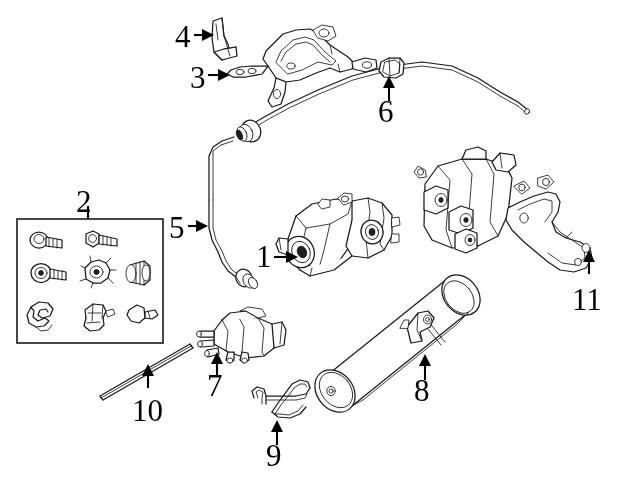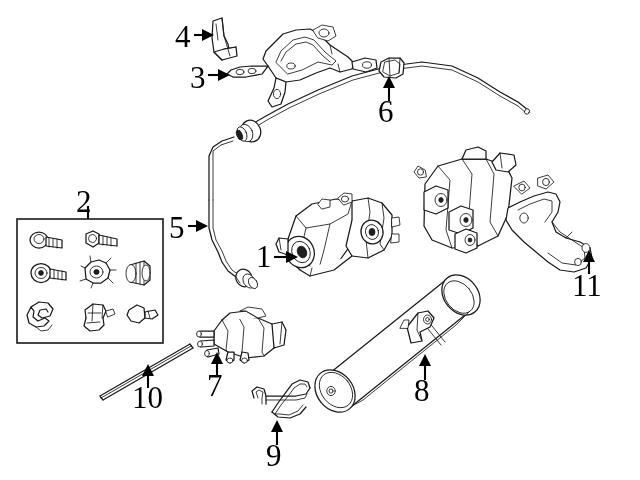--- a/index.html
+++ b/index.html
@@ -423,16 +423,16 @@
 
   <div class="callout-num" style="left:256px; top:241px;">1</div>
   <div class="callout-num" style="left:76px;  top:186px;">2</div>
   <div class="callout-num" style="left:190px; top:62px;">3</div>
   <div class="callout-num" style="left:175px; top:21px;">4</div>
   <div class="callout-num" style="left:169px; top:212px;">5</div>
   <div class="callout-num" style="left:378px; top:96px;">6</div>
   <div class="callout-num" style="left:207px; top:370px;">7</div>
   <div class="callout-num" style="left:414px; top:375px;">8</div>
   <div class="callout-num" style="left:266px; top:440px;">9</div>
-  <div class="callout-num" style="left:132px; top:382px;">10</div>
-  <div class="callout-num" style="left:572px; top:270px;">11</div>
+  <div class="callout-num" style="left:132px; top:395px;">10</div>
+  <div class="callout-num" style="left:572px; top:284px;">11</div>
 
 </div>
 
 </body></html>

